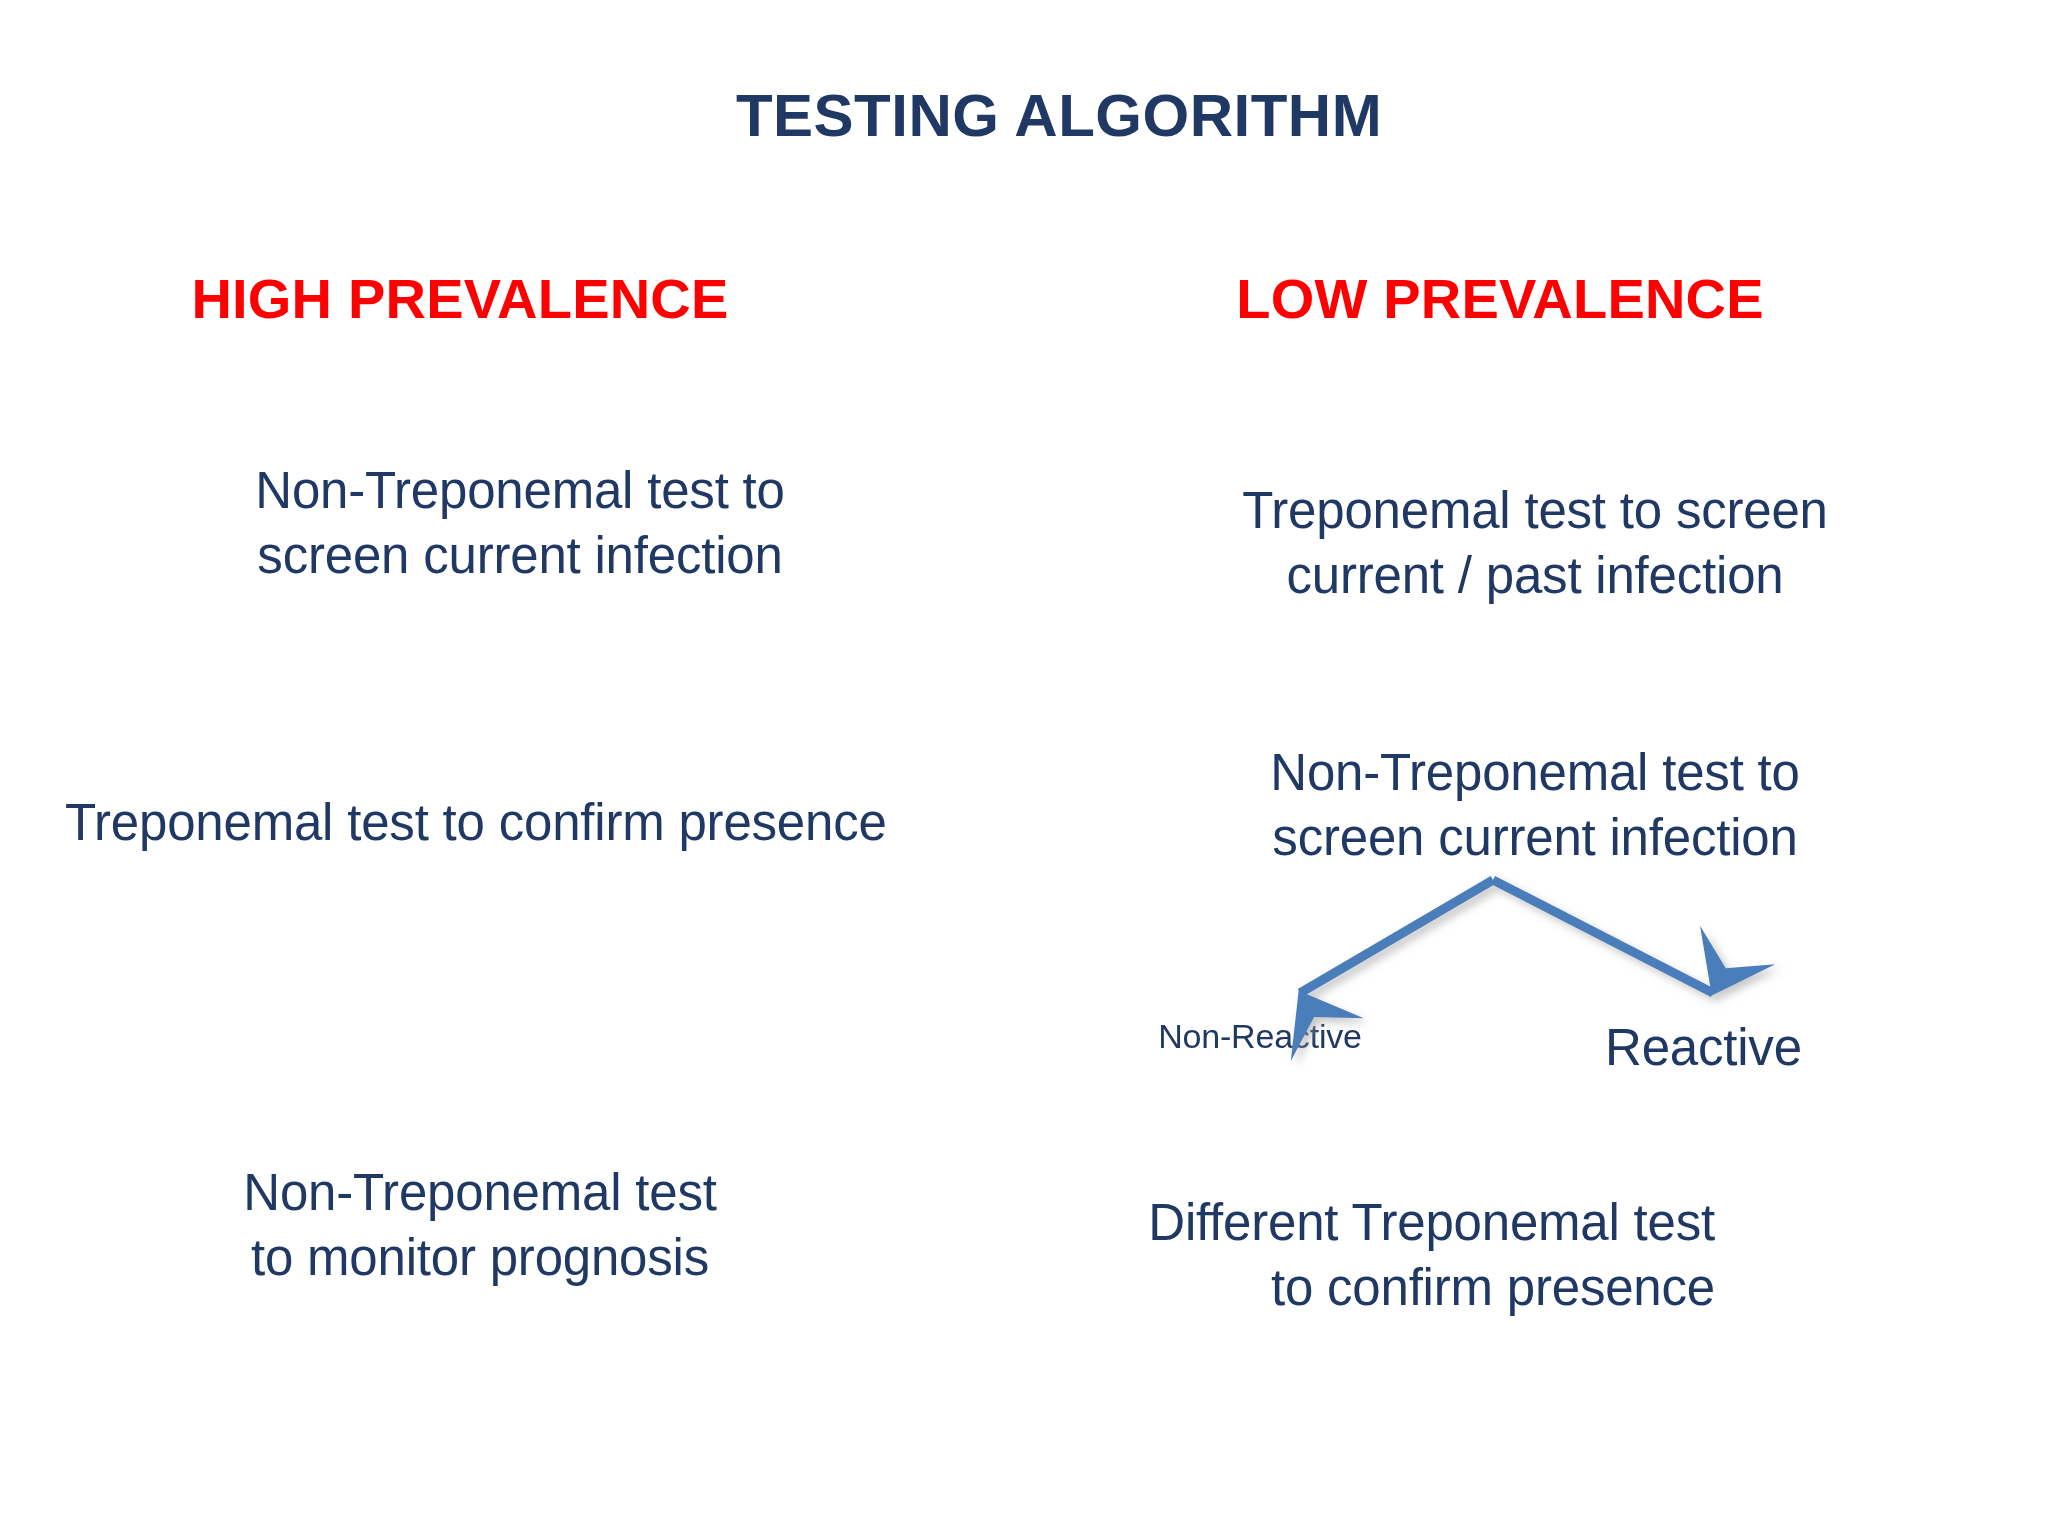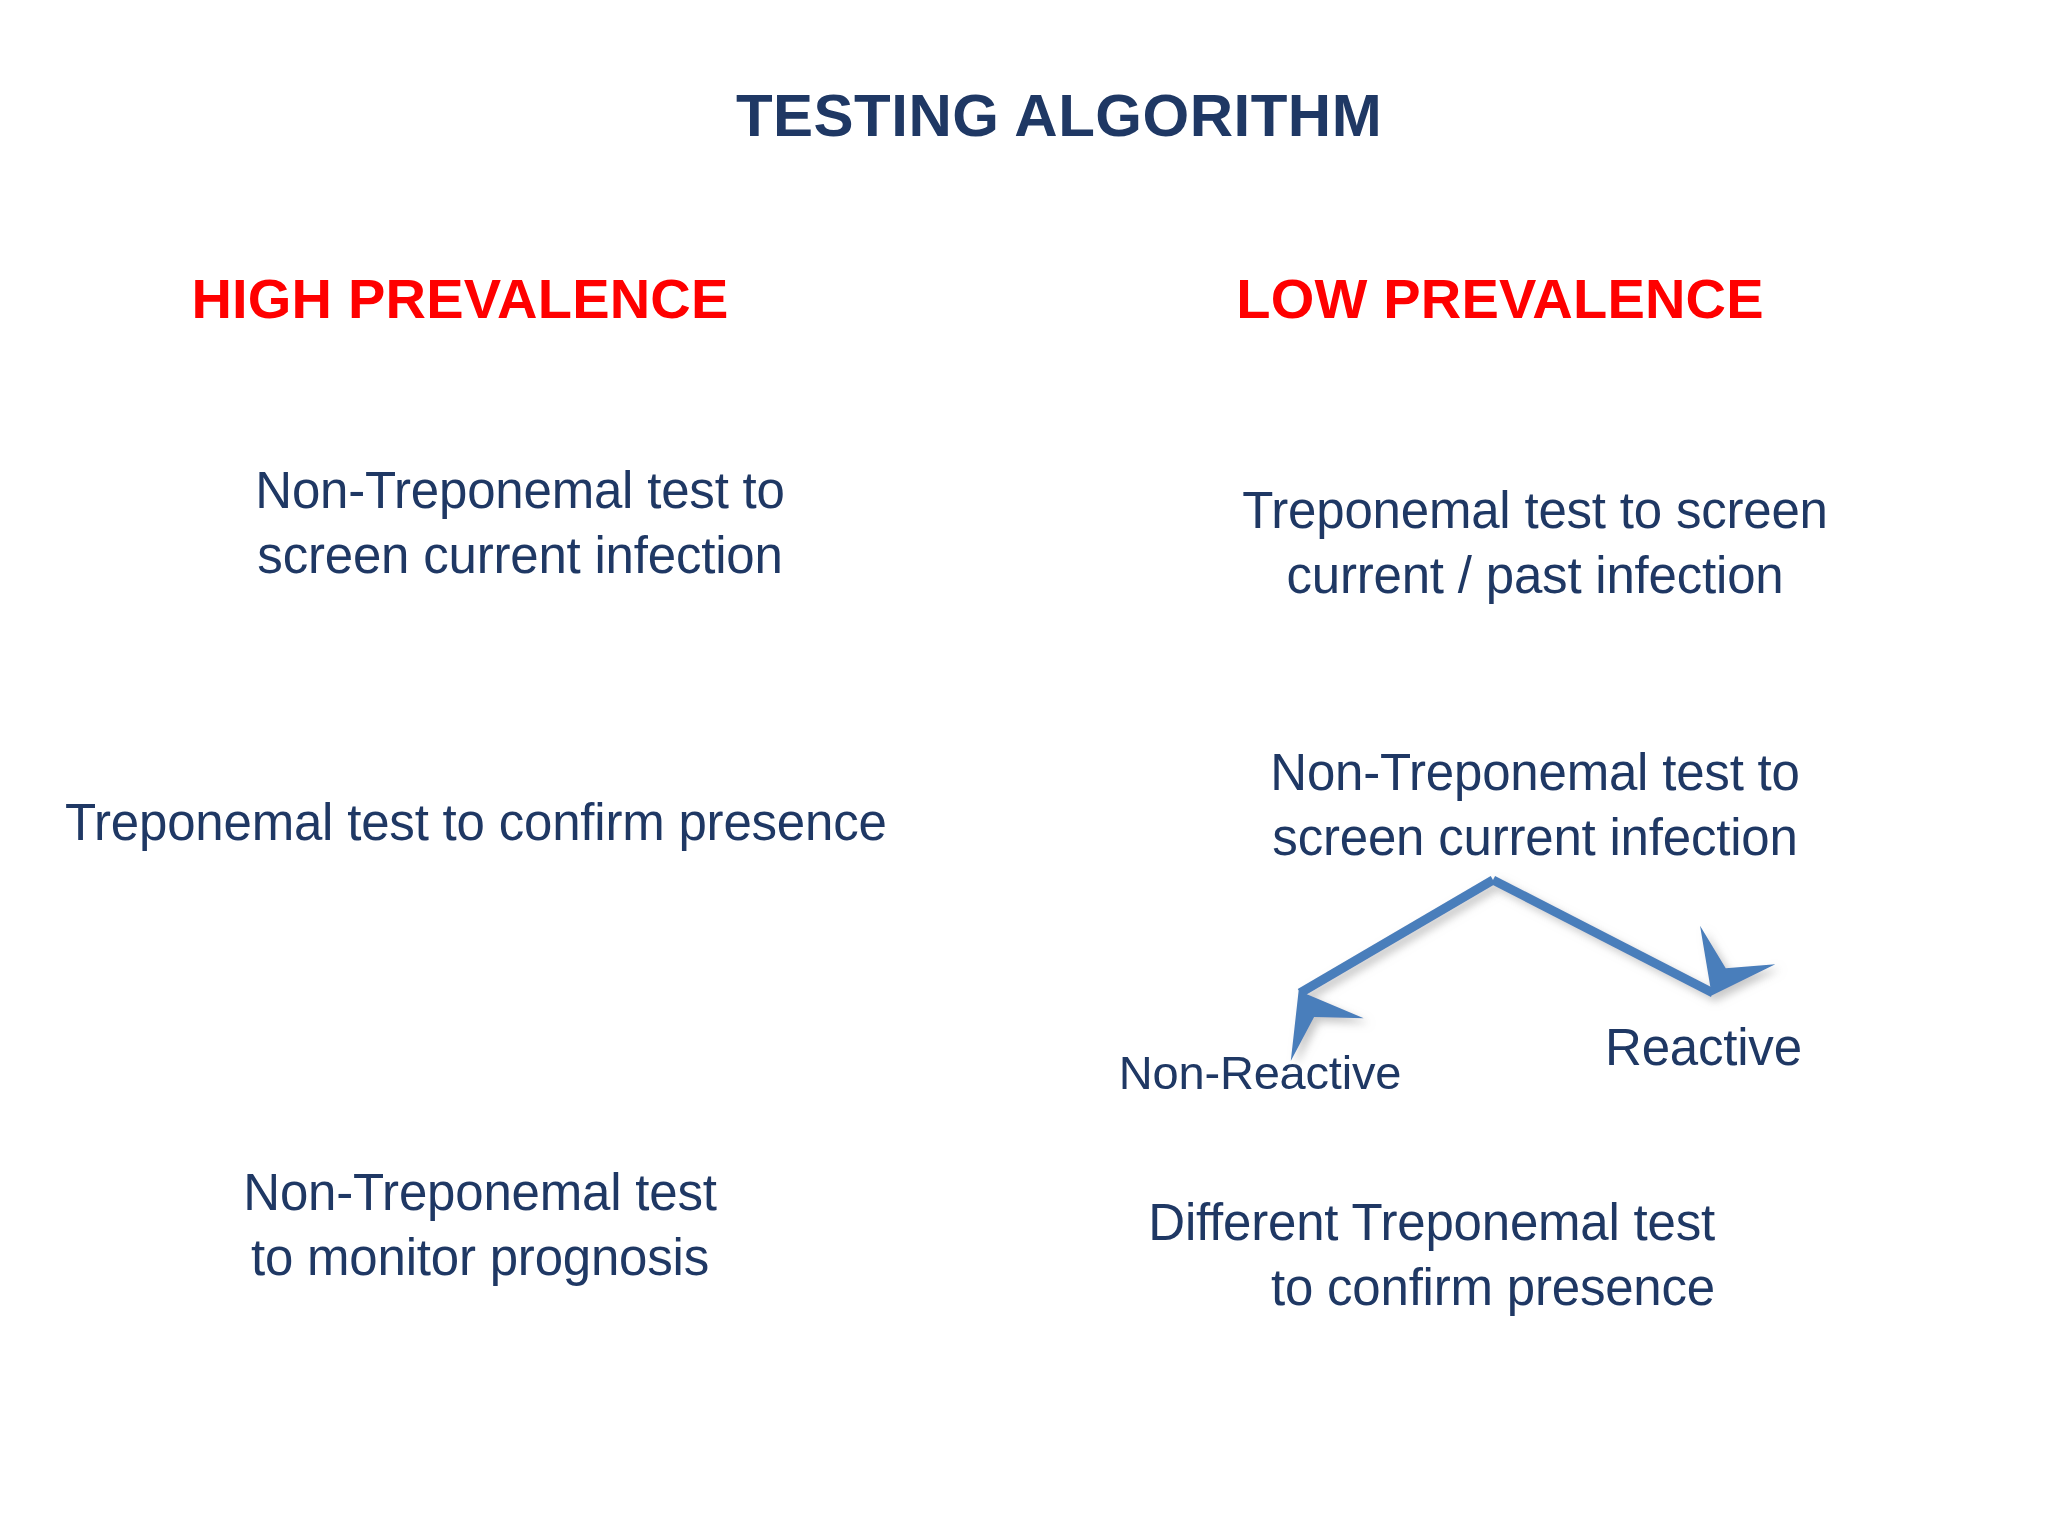--- a/index.html
+++ b/index.html
@@ -48,21 +48,21 @@
   }
   #heading-high  { left: 130px;  top: 258px; width: 660px; }
   #heading-low   { left: 1170px; top: 258px; width: 660px; }
 
   #node-h1 { left: 140px;  top: 458px;  width: 690px; font-size: 51px; text-align: center; }
   #node-h2 { left: 30px;   top: 790px;  width: 1030px; font-size: 51px; text-align: left; }
   #node-h3 { left: 110px;  top: 1160px; width: 670px; font-size: 51px; text-align: center; }
 
   #node-l1 { left: 1140px; top: 458px;  width: 720px; font-size: 51px; text-align: center; margin-top: 20px; }
   #node-l2 { left: 1160px; top: 740px;  width: 680px; font-size: 51px; text-align: center; }
-  #label-nonreactive { left: 1020px; top: 1015px; width: 410px; font-size: 47px; text-align: center; margin-top: 28px; }
+  #label-nonreactive { left: 1020px; top: 1015px; width: 410px; font-size: 34px; text-align: center; }
   #label-reactive    { left: 1570px; top: 1015px; width: 390px; font-size: 51px; text-align: left; }
   #node-l3 { left: 920px;  top: 1190px; width: 760px; font-size: 51px; text-align: right; }
 
   
   #arrow-layer {
     position: absolute;
     left: 0; top: 0;
     width: 2048px;
     height: 1536px;
     pointer-events: none;

